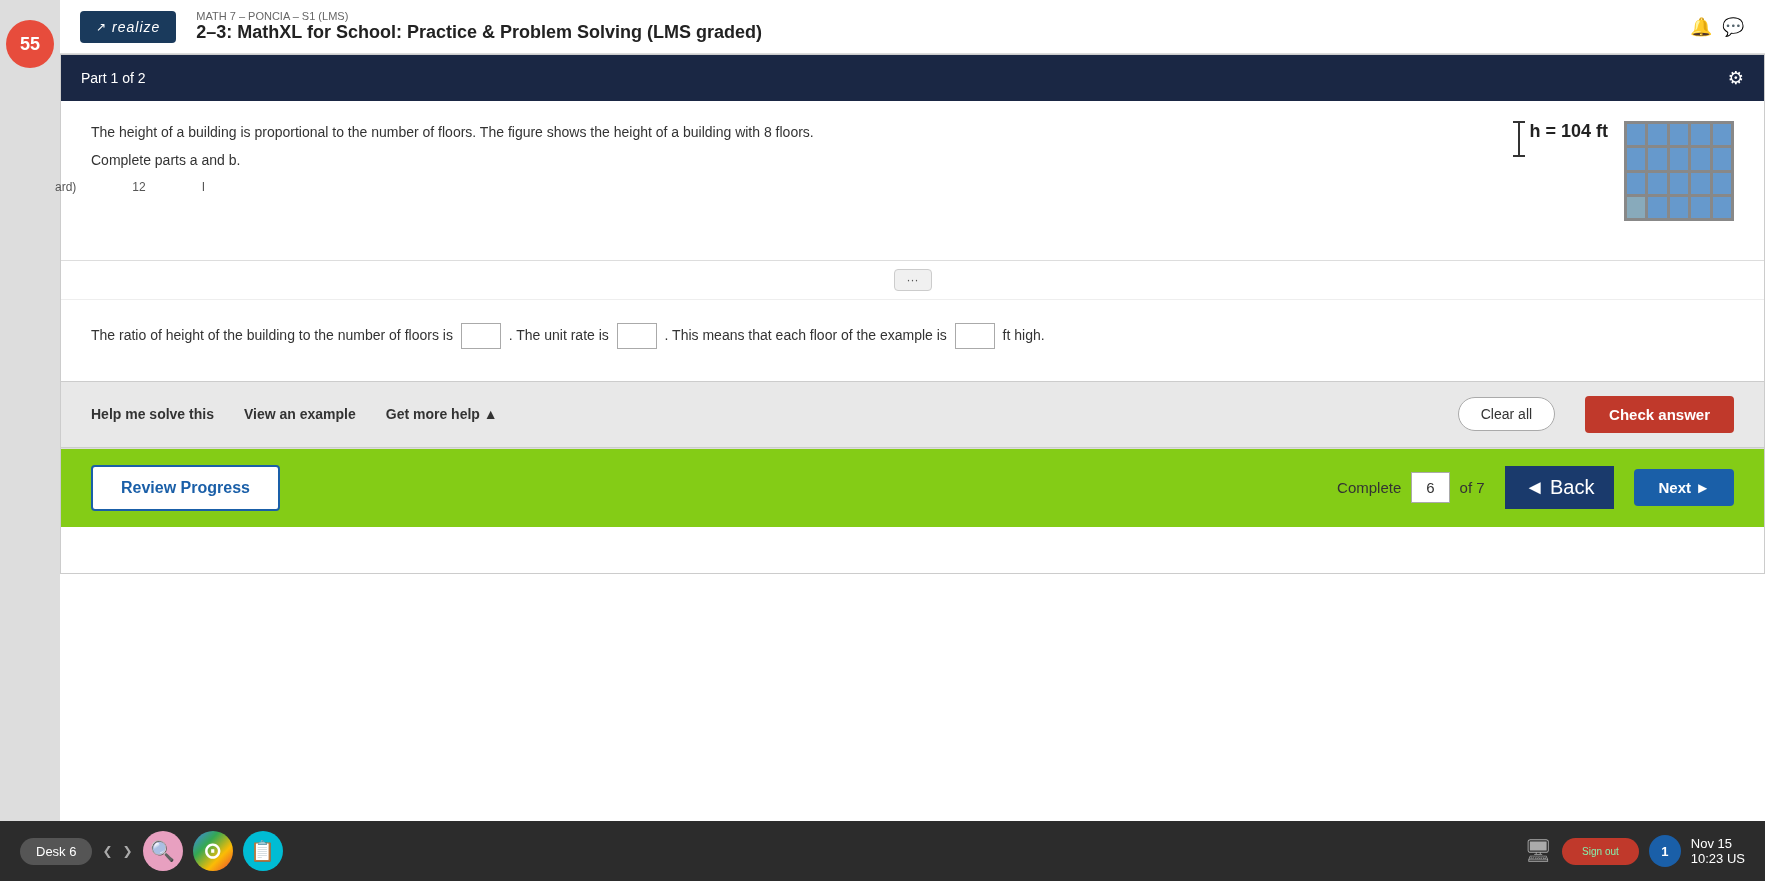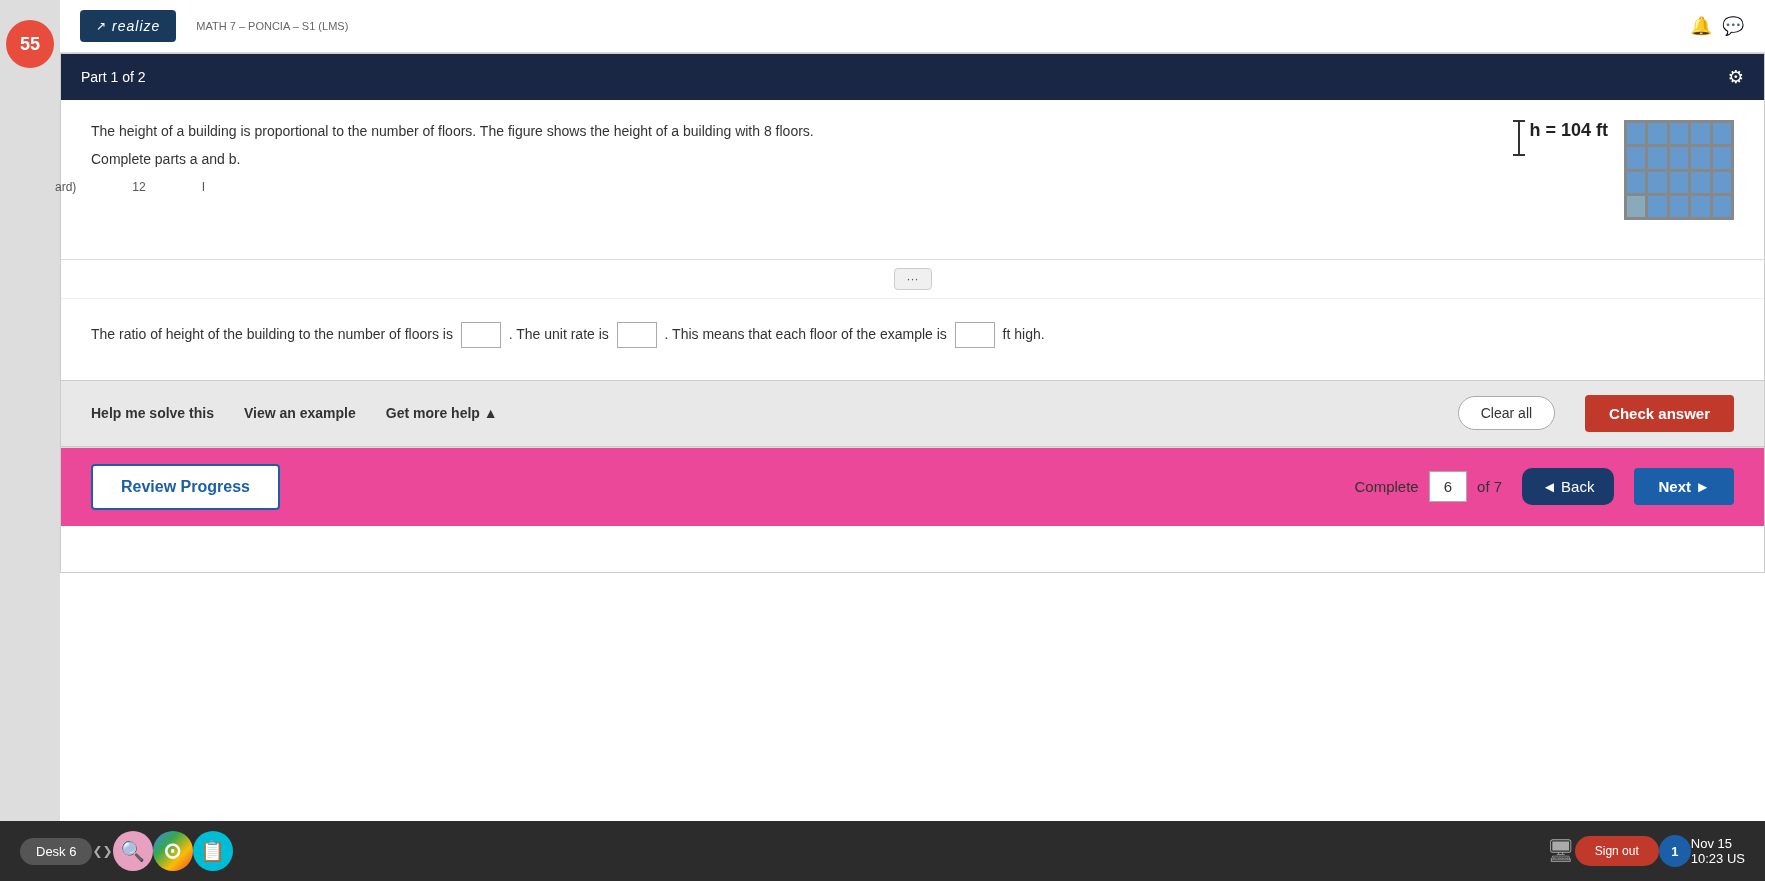--- a/index.html
+++ b/index.html
@@ -194,21 +194,21 @@
       border: none;
       border-radius: 4px;
       padding: 10px 24px;
       font-size: 15px;
       font-weight: bold;
       cursor: pointer;
     }
 
     
     .nav-bar {
-      background: #ec4899;
+      background: #84cc16;
       padding: 16px 30px;
       display: flex;
       align-items: center;
       border-top: 1px solid #ddd;
       gap: 20px;
     }
 
     .review-progress-btn {
       border: 2px solid #1a5fa8;
       color: #1a5fa8;
@@ -234,23 +234,23 @@
       border: 1px solid #aaa;
       padding: 6px 14px;
       font-size: 15px;
       background: white;
     }
 
     .back-btn {
       background: #1a3a6c;
       color: white;
       border: none;
-      border-radius: 10px;
+      border-radius: 0;
       padding: 10px 20px;
-      font-size: 15px;
+      font-size: 20px;
       cursor: pointer;
       display: flex;
       align-items: center;
       gap: 6px;
     }
 
     .next-btn {
       background: #1a5fa8;
       color: white;
       border: none;
@@ -268,20 +268,21 @@
     .taskbar {
       position: fixed;
       bottom: 0;
       left: 0;
       right: 0;
       height: 60px;
       background: #2c2c2c;
       display: flex;
       align-items: center;
       padding: 0 20px;
+      gap: 10px;
       z-index: 100;
     }
 
     .taskbar-desk {
       background: #555;
       color: white;
       border: none;
       border-radius: 20px;
       padding: 6px 16px;
       font-size: 13px;
@@ -309,25 +310,25 @@
     }
 
     .taskbar-icon.search { background: #e8a0c0; }
     .taskbar-icon.chrome { background: linear-gradient(135deg, #4285F4, #34A853, #FBBC05, #EA4335); }
     .taskbar-icon.app { background: #00bcd4; }
 
     .taskbar-spacer { flex: 1; }
 
     .sign-out-btn {
       background: #c0392b;
-      color: #ffffff;
+      color: #86efac;
       border: none;
       border-radius: 20px;
       padding: 8px 20px;
-      font-size: 12px;
+      font-size: 10px;
       cursor: pointer;
     }
 
     .taskbar-user {
       width: 32px;
       height: 32px;
       background: #1a5fa8;
       border-radius: 50%;
       display: flex;
       align-items: center;
@@ -401,20 +402,21 @@
 
   <div class="page-container">
 
     <div class="header-bar">
       <button class="realize-btn">
         <span style="font-size:12px;">↗</span>
         <span style="font-style:italic; letter-spacing:1px;">realize</span>
       </button>
       <div class="header-title-area">
         <div class="header-subtitle">MATH 7 – PONCIA – S1 (LMS)</div>
+        <div class="header-main-title">2–3: MathXL for School: Practice &amp; Problem Solving (LMS graded)</div>
       </div>
       <div class="header-icons">
         <span style="font-size:18px; color:#555; cursor:pointer;">🔔</span>
         <span style="font-size:18px; color:#555; cursor:pointer;">💬</span>
       </div>
     </div>
 
     <div class="assignment-container">
 
       <div class="part-header">

